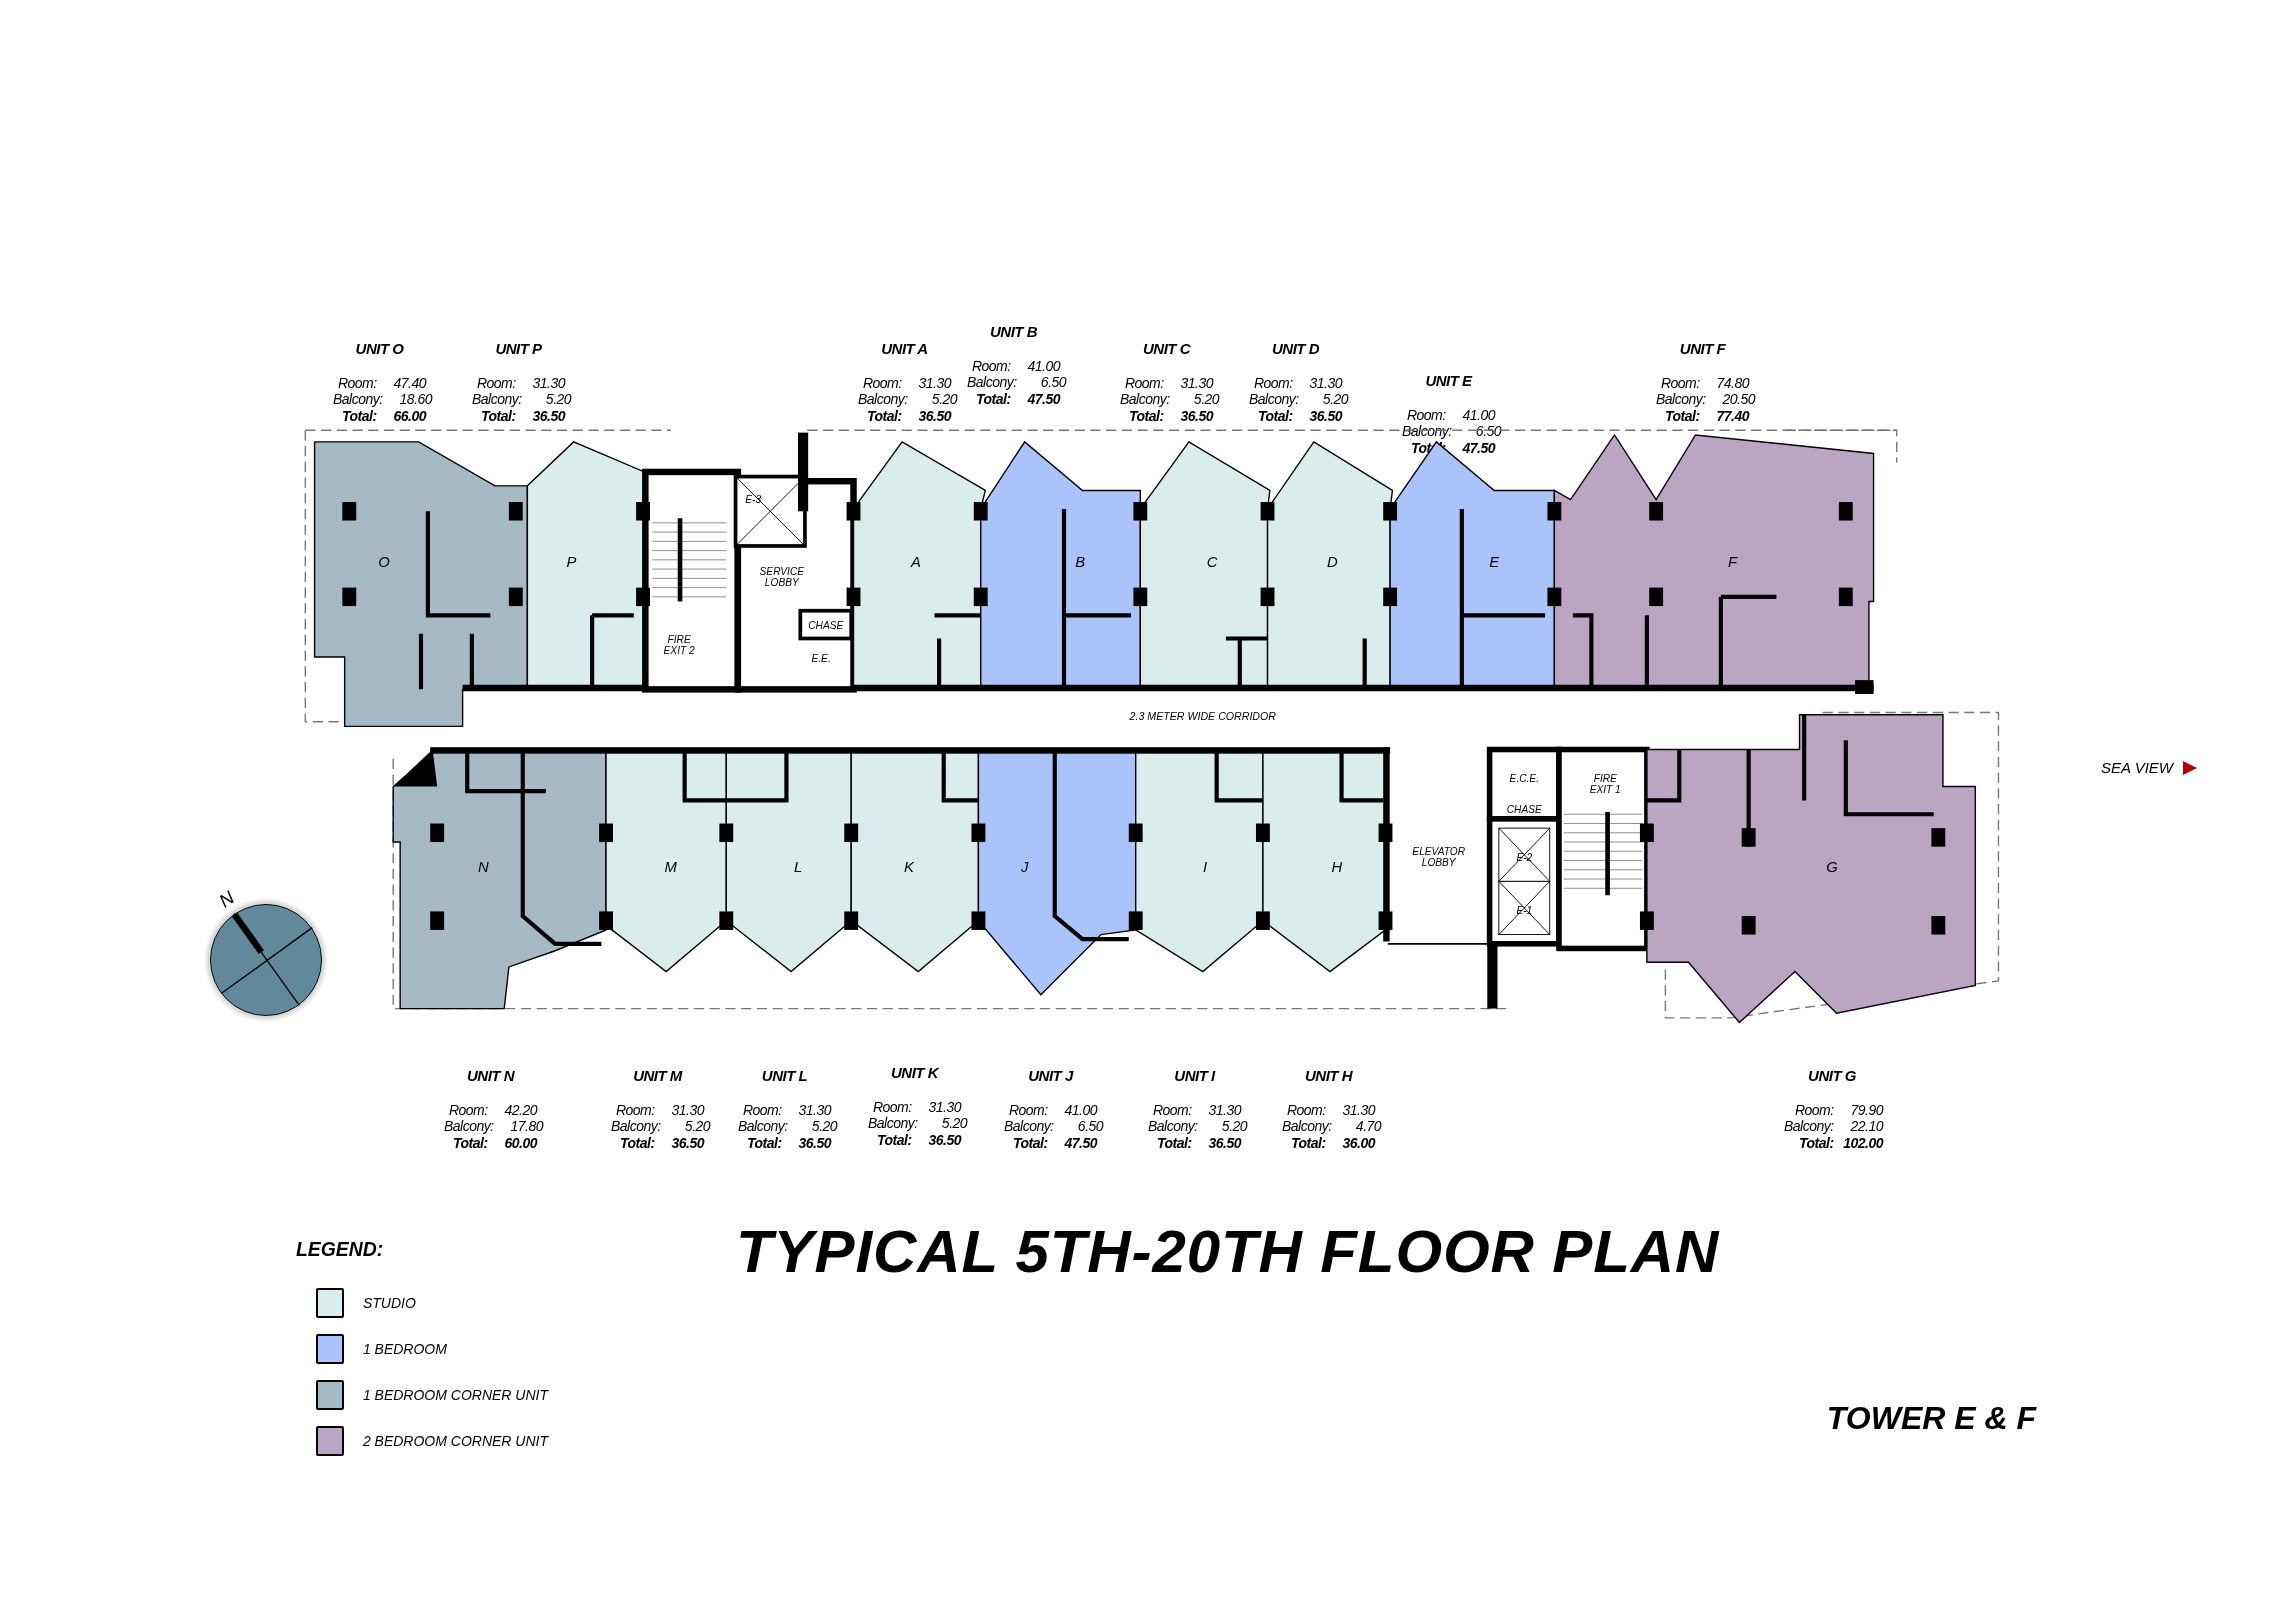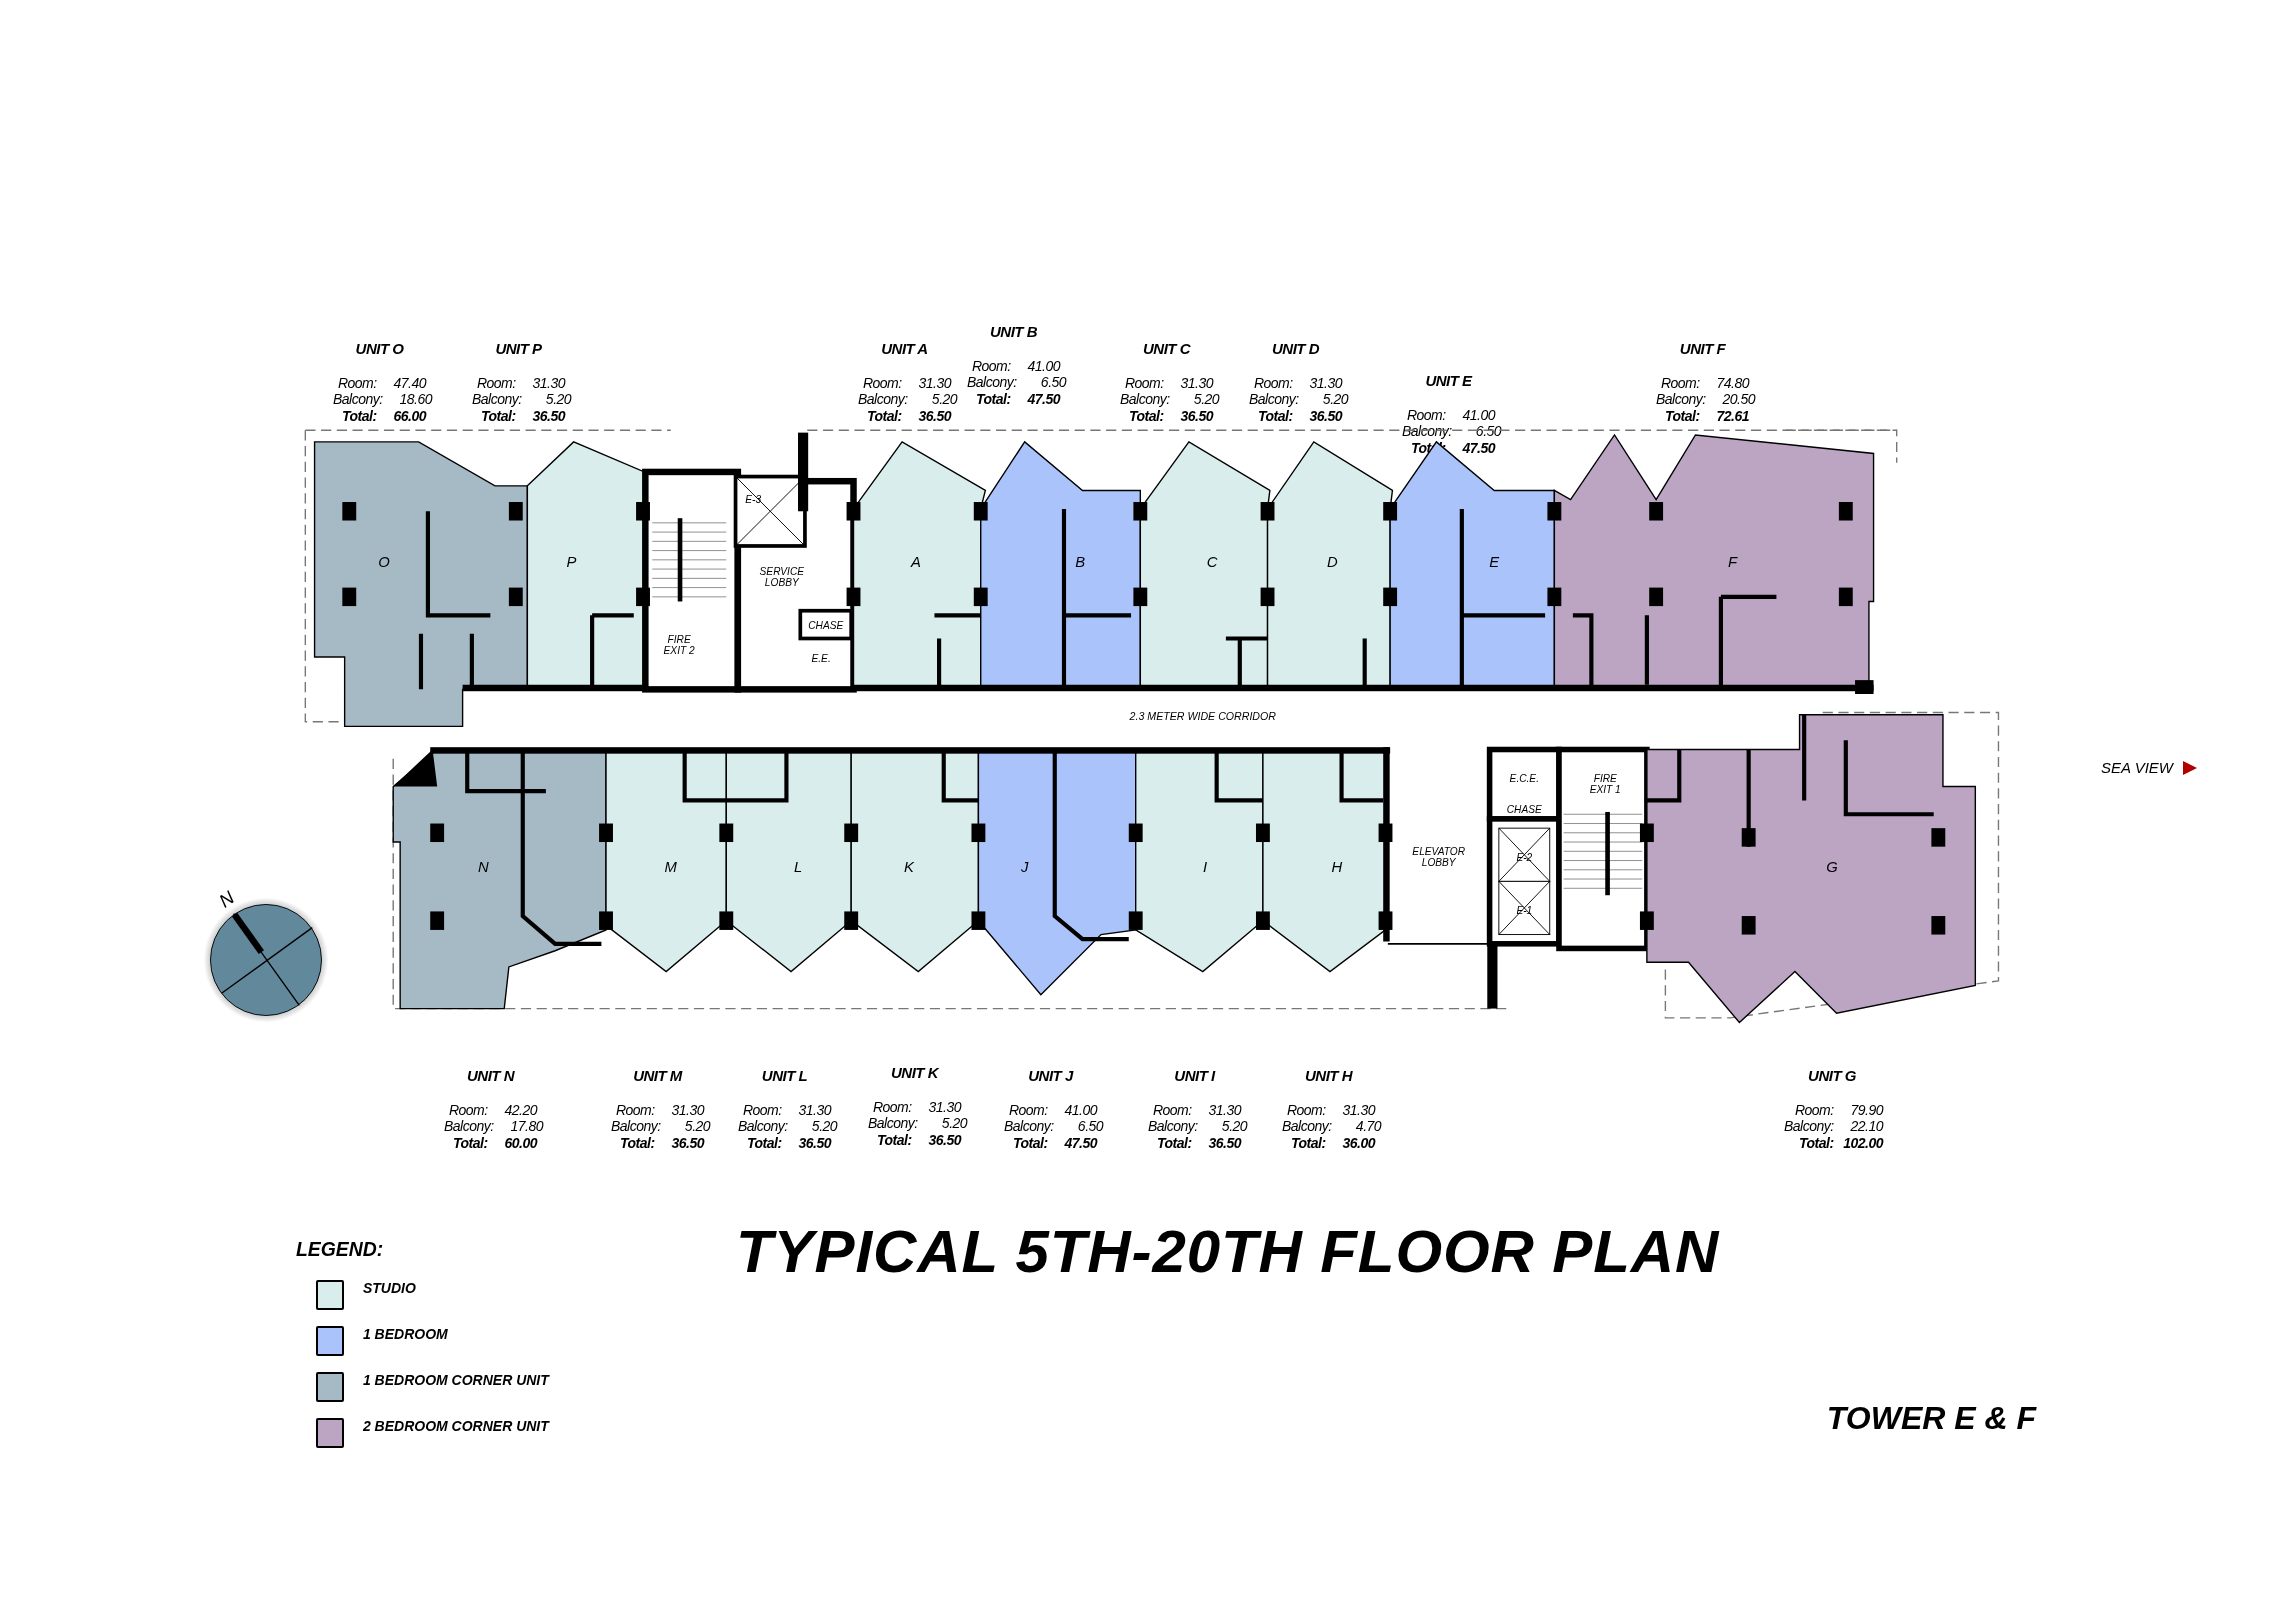--- a/index.html
+++ b/index.html
@@ -10,21 +10,21 @@
   .unit-info .uname { font-weight:bold; font-size:15px; text-align:center; margin-bottom:17.6px; letter-spacing:-0.5px; }
   .unit-info .row { font-size:14px; line-height:16.7px; white-space:nowrap; letter-spacing:-0.5px; }
   .unit-info .row.total { font-weight:bold; }
   .unit-info .lbl { display:inline-block; }
   .unit-info .val { display:inline-block; min-width:46px; text-align:right; }
   svg text { font-family:"Liberation Sans", sans-serif; font-style:italic; }
   #title { left:736px; top:1217px; font-size:60px; font-weight:bold; font-style:italic; letter-spacing:0.9px; }
   #project { right:259px; top:1390px; text-align:right; font-weight:bold; font-style:italic; font-size:32px; line-height:56px; }
   #legend { left:296px; top:1238px; }
   #legend .lg-title { font-weight:bold; font-style:italic; font-size:19.4px; margin-bottom:19.4px; }
-  #legend .lg-item { display:flex; height:46px; margin-left:20.4px;font-weight:bold; }
+  #legend .lg-item { display:flex; align-items:center; height:46px; margin-left:20.4px; }
   #legend .sw { width:28px; height:30px; border:2.8px solid #000; border-radius:1.9px; box-sizing:border-box; margin-right:18.5px; }
   #legend .lg-label { font-style:italic; font-size:14px; }
   #seaview { left:2101px; top:759px; font-style:italic; font-size:15px; display:flex; align-items:center; }
   #seaview .arrow { width:0; height:0; border-top:7.4px solid transparent; border-bottom:7.4px solid transparent;
                     border-left:14px solid #b00000; margin-left:10.2px; }
 </style>
 </head>
 <body>
 
 <div class="unit-info" style="left:333px; top:340px; width:93px;">
@@ -66,21 +66,21 @@
 <div class="unit-info" style="left:1402px; top:340px; width:93px;margin-top:32px;">
   <div class="uname">UNIT E</div>
   <div class="row"><span class="lbl">Room:</span> <span class="val">41.00</span></div>
   <div class="row"><span class="lbl">Balcony:</span> <span class="val">6.50</span></div>
   <div class="row total"><span class="lbl">Total:</span> <span class="val">47.50</span></div>
 </div>
 <div class="unit-info" style="left:1656px; top:340px; width:93px;">
   <div class="uname">UNIT F</div>
   <div class="row"><span class="lbl">Room:</span> <span class="val">74.80</span></div>
   <div class="row"><span class="lbl">Balcony:</span> <span class="val">20.50</span></div>
-  <div class="row total"><span class="lbl">Total:</span> <span class="val">72.61</span></div>
+  <div class="row total"><span class="lbl">Total:</span> <span class="val">77.40</span></div>
 </div>
 
 <div class="unit-info" style="left:444px; top:1067px; width:93px;">
   <div class="uname">UNIT N</div>
   <div class="row"><span class="lbl">Room:</span> <span class="val">42.20</span></div>
   <div class="row"><span class="lbl">Balcony:</span> <span class="val">17.80</span></div>
   <div class="row total"><span class="lbl">Total:</span> <span class="val">60.00</span></div>
 </div>
 <div class="unit-info" style="left:611px; top:1067px; width:93px;">
   <div class="uname">UNIT M</div>

